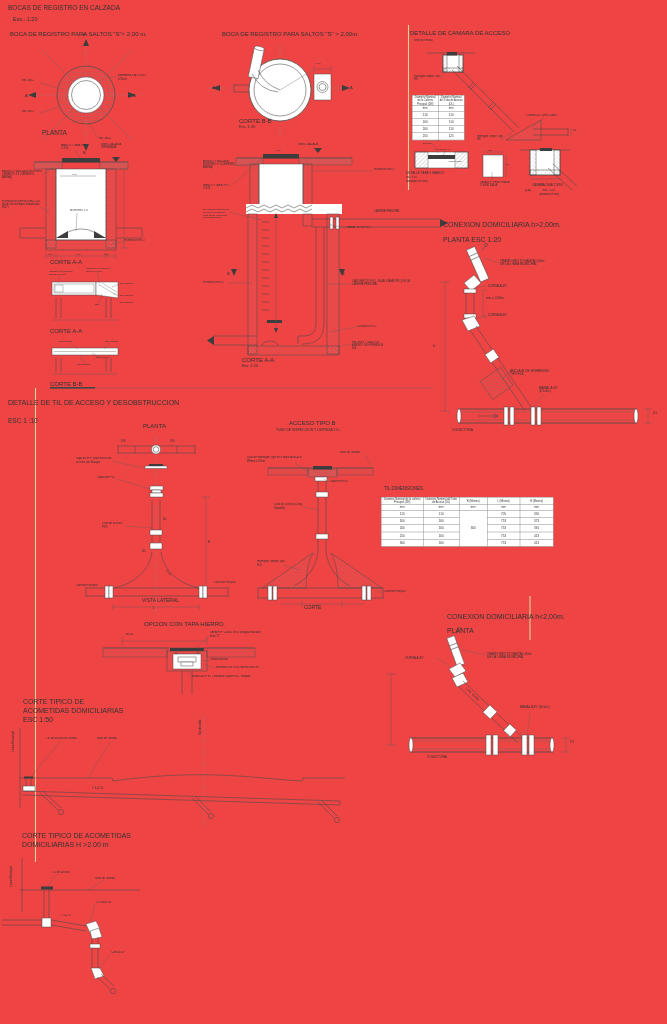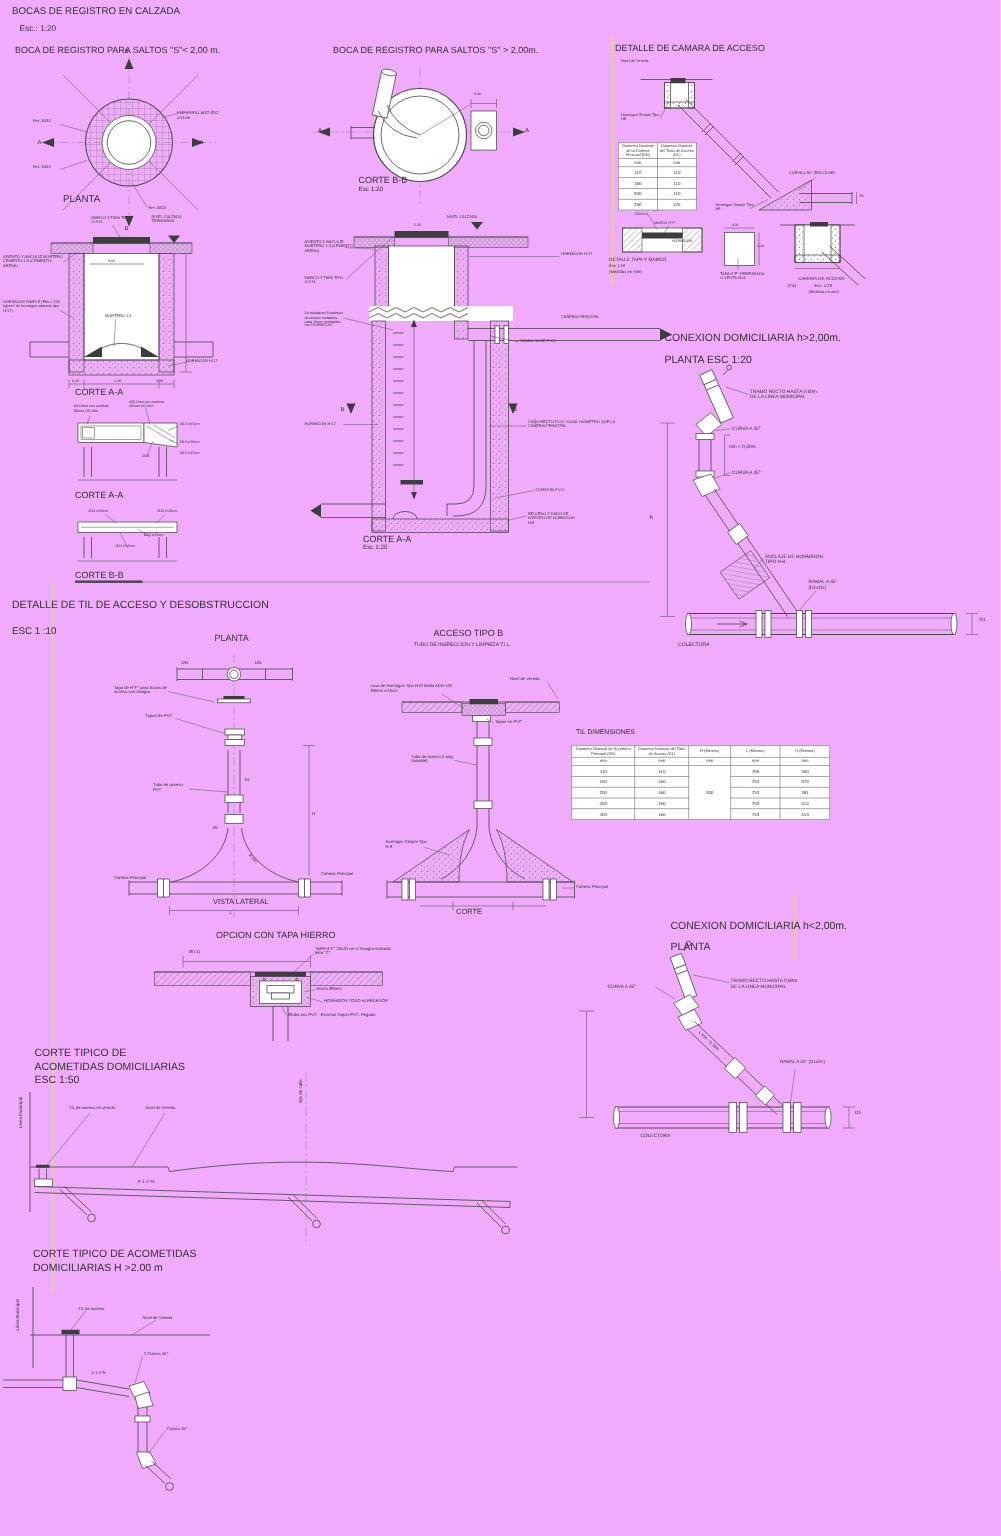--- a/index.html
+++ b/index.html
@@ -1,16 +1,16 @@
 <!DOCTYPE html>
 <html><head>
 <meta charset="utf-8">
 <style>
   html,body{margin:0;padding:0;background:#e9e9e9;}
-  .page{position:relative;width:667px;height:1024px;background:#f0abfc;overflow:hidden;
+  .page{position:relative;width:667px;height:1024px;background:#ef4444;overflow:hidden;
         font-family:"Liberation Sans",sans-serif;}
   svg{position:absolute;left:0;top:0;}
   
   .s{stroke:#4a4a4a;stroke-width:.55;fill:none;}
   .s7{stroke:#4a4a4a;stroke-width:.8;fill:none;}
   .thin{stroke:#6a6a6a;stroke-width:.4;fill:none;}
   .cl{stroke:#8c8c8c;stroke-width:.35;fill:none;stroke-dasharray:6 2 1.5 2;}
   .ld{stroke:#5c5c5c;stroke-width:.35;fill:none;}
   .dim{stroke:#5c5c5c;stroke-width:.4;fill:none;}
   .conc{fill:url(#dots);stroke:#4a4a4a;stroke-width:.5;}

